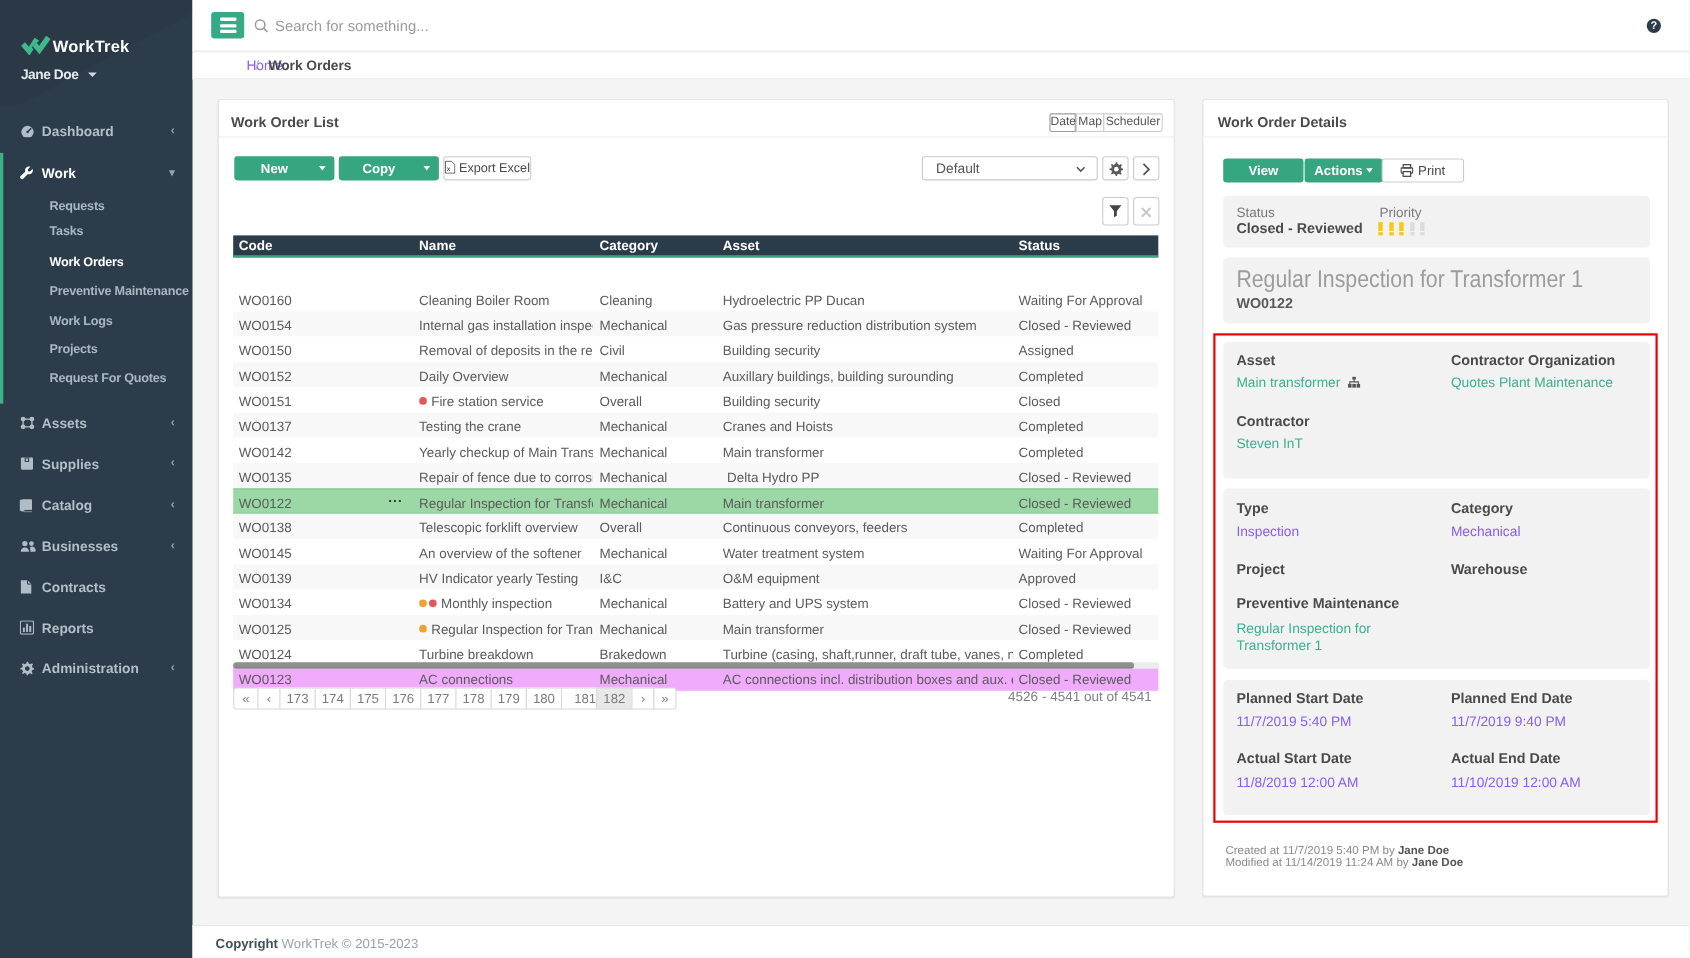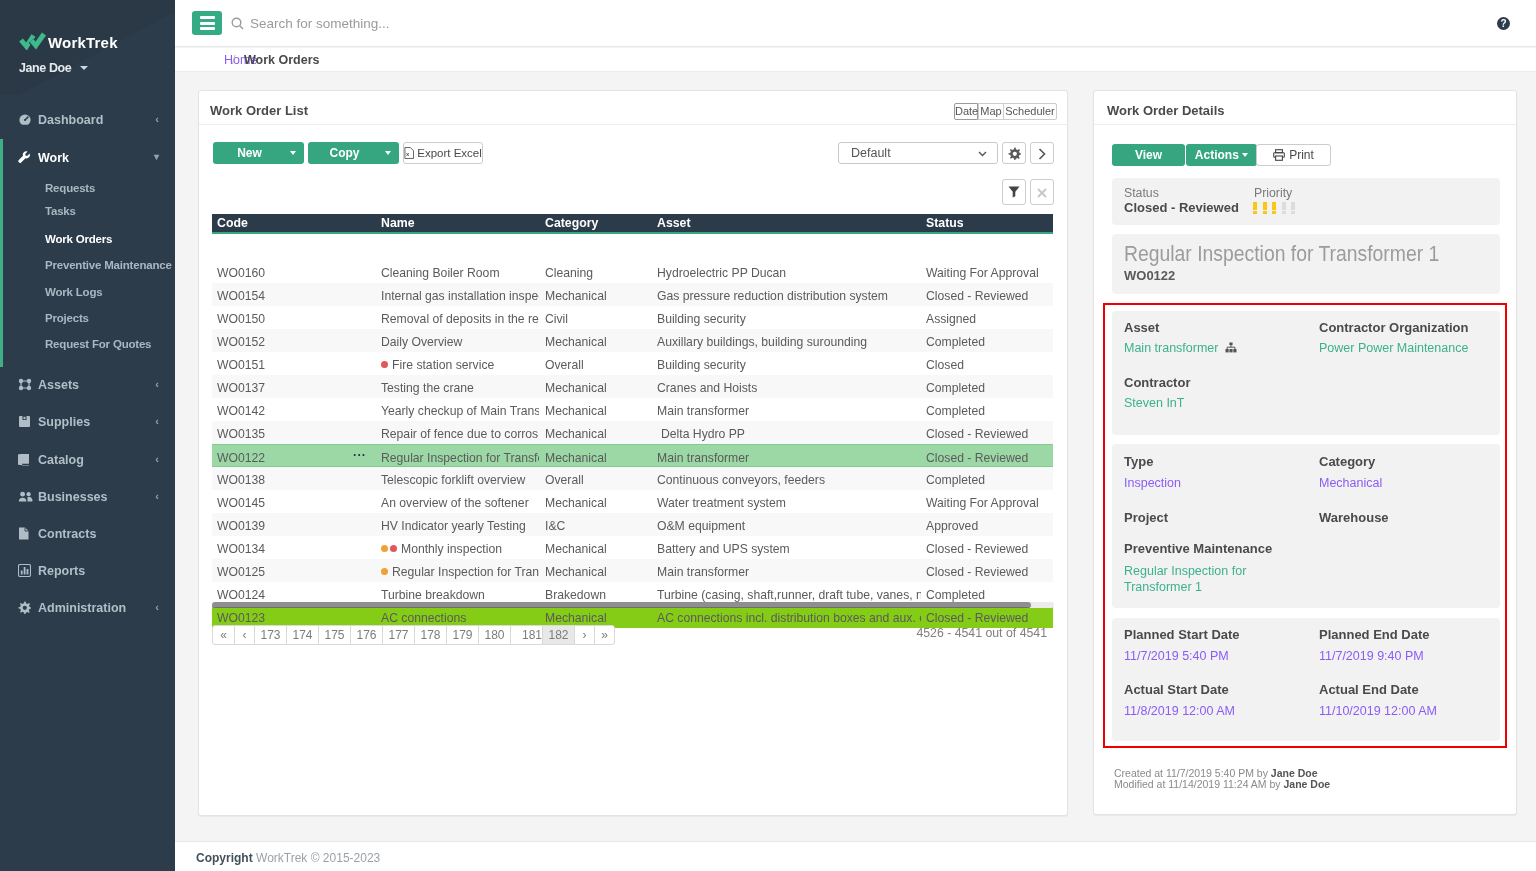--- a/index.html
+++ b/index.html
@@ -325,21 +325,21 @@
       <span class="c c4">Main transformer</span>
       <span class="c c5">Closed - Reviewed</span>
     </div>
   <div class="tr" style="top:466px;background:#fff;">
       <span class="c c1">WO0124</span>
       <span class="c c2">Turbine breakdown</span>
       <span class="c c3">Brakedown</span>
       <span class="c c4">Turbine (casing, shaft,runner, draft tube, vanes, nozzle</span>
       <span class="c c5">Completed</span>
     </div>
-  <div class="tr" style="top:489px;background:#84cc16;">
+  <div class="tr" style="top:489px;background:#f0abfc;">
       <span class="c c1">WO0123</span>
       <span class="c c2">AC connections</span>
       <span class="c c3">Mechanical</span>
       <span class="c c4">AC connections incl. distribution boxes and aux. equip</span>
       <span class="c c5">Closed - Reviewed</span>
     </div>
   <div class="abs" style="left:13px;top:511px;width:842px;height:6px;background:#ececec;border-radius:3px;"></div>
   <div class="abs" style="left:13px;top:511px;width:819px;height:6px;background:#8f8f8f;border-radius:3px;border-bottom:1px solid #6e6e6e;"></div>
   <div class="pg" style="left:13px;width:23px;border-radius:3px 0 0 3px;">«</div>
   <div class="pg" style="left:35px;width:21px;">‹</div>
@@ -390,21 +390,21 @@
     <span class="lnk" style="left:12px;top:30px;">Main transformer <svg style="vertical-align:-1px;margin-left:3px;" width="12" height="11" viewBox="0 0 12 11">
           <rect x="4.4" y="0.5" width="3.2" height="2.6" fill="#555"></rect>
           <rect x="0.5" y="7" width="3.2" height="3.4" fill="#555"></rect>
           <rect x="4.4" y="7" width="3.2" height="3.4" fill="#555"></rect>
           <rect x="8.3" y="7" width="3.2" height="3.4" fill="#555"></rect>
           <path d="M6 3.1 V5.2 M2.1 7 V5.2 H9.9 V7" fill="none" stroke="#555" stroke-width="1"></path>
         </svg></span>
     <span class="lbl" style="left:12px;top:64px;">Contractor</span>
     <span class="lnk" style="left:12px;top:85px;">Steven InT</span>
     <span class="lbl" style="left:207px;top:9px;">Contractor Organization</span>
-    <span class="lnk" style="left:207px;top:30px;">Power Power Maintenance</span>
+    <span class="lnk" style="left:207px;top:30px;">Quotes Plant Maintenance</span>
   </div>
   <div class="gbox" style="top:353px;height:164px;">
     <span class="lbl" style="left:12px;top:10px;">Type</span>
     <span class="val" style="left:12px;top:32px;">Inspection</span>
     <span class="lbl" style="left:207px;top:10px;">Category</span>
     <span class="val" style="left:207px;top:32px;">Mechanical</span>
     <span class="lbl" style="left:12px;top:66px;">Project</span>
     <span class="lbl" style="left:207px;top:66px;">Warehouse</span>
     <span class="lbl" style="left:12px;top:97px;">Preventive Maintenance</span>
     <span class="lnk" style="left:12px;top:120px;line-height:15.5px;">Regular Inspection for<br>Transformer 1</span>

